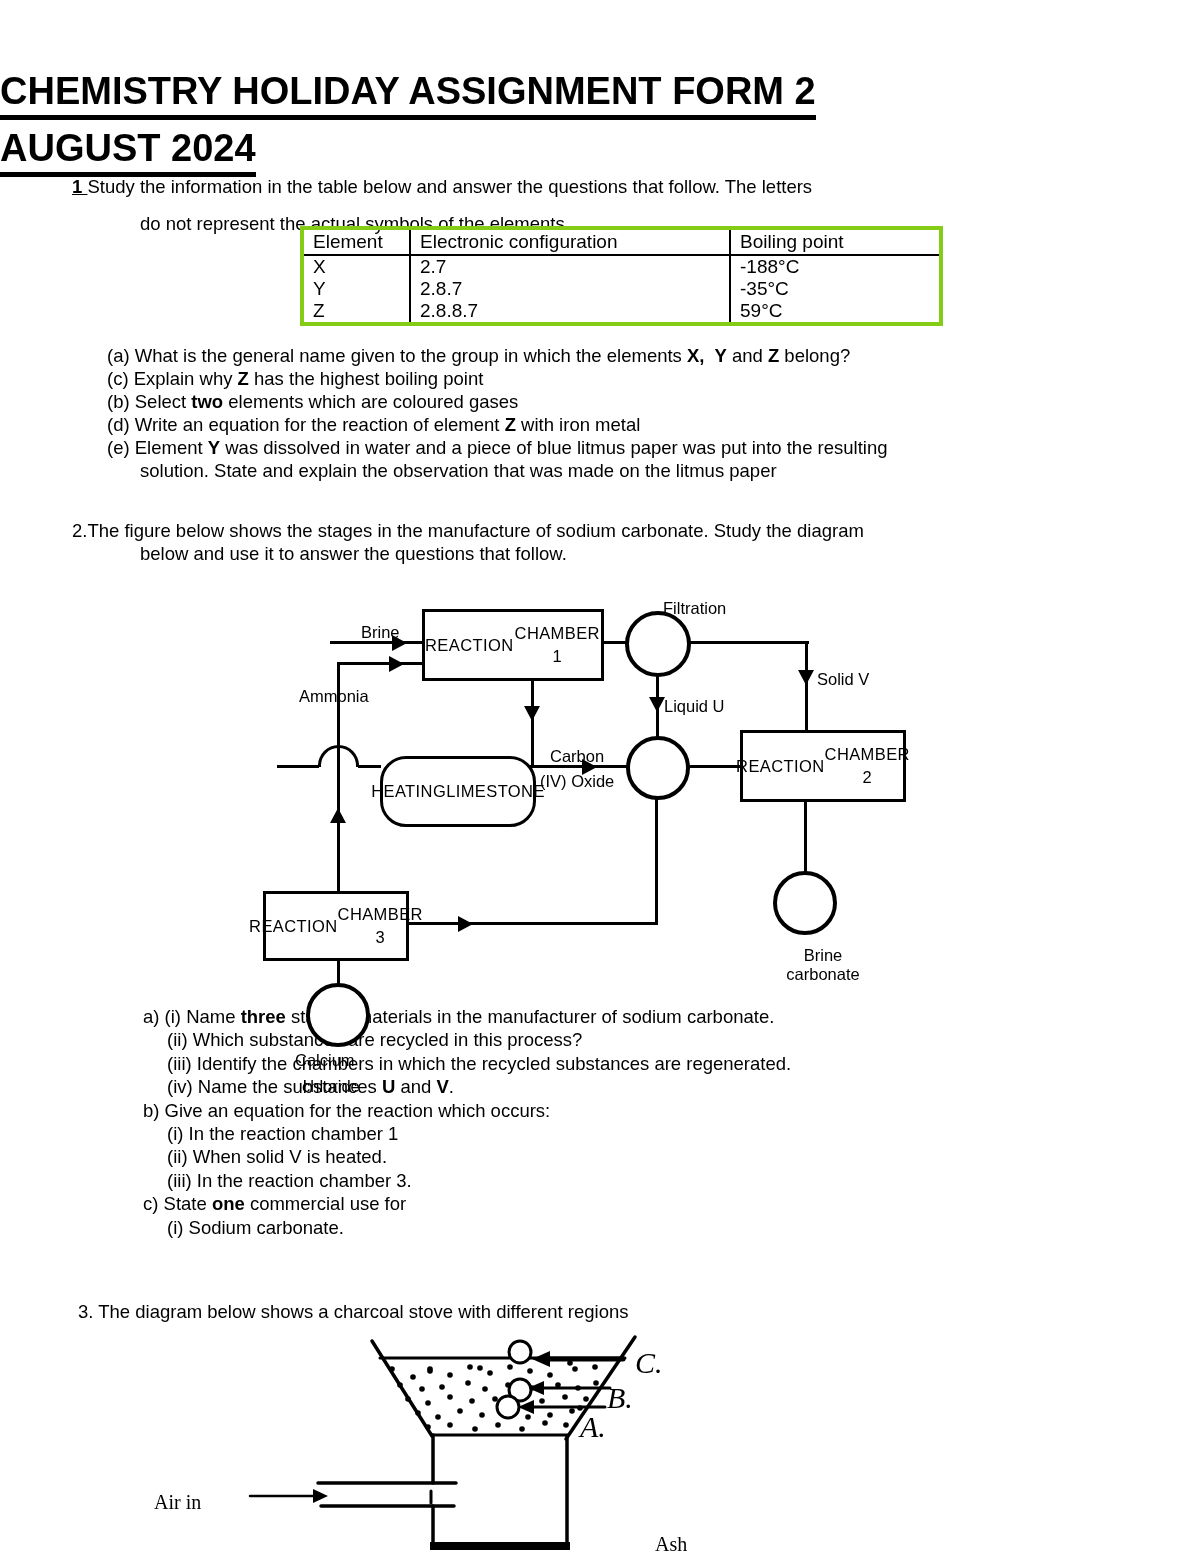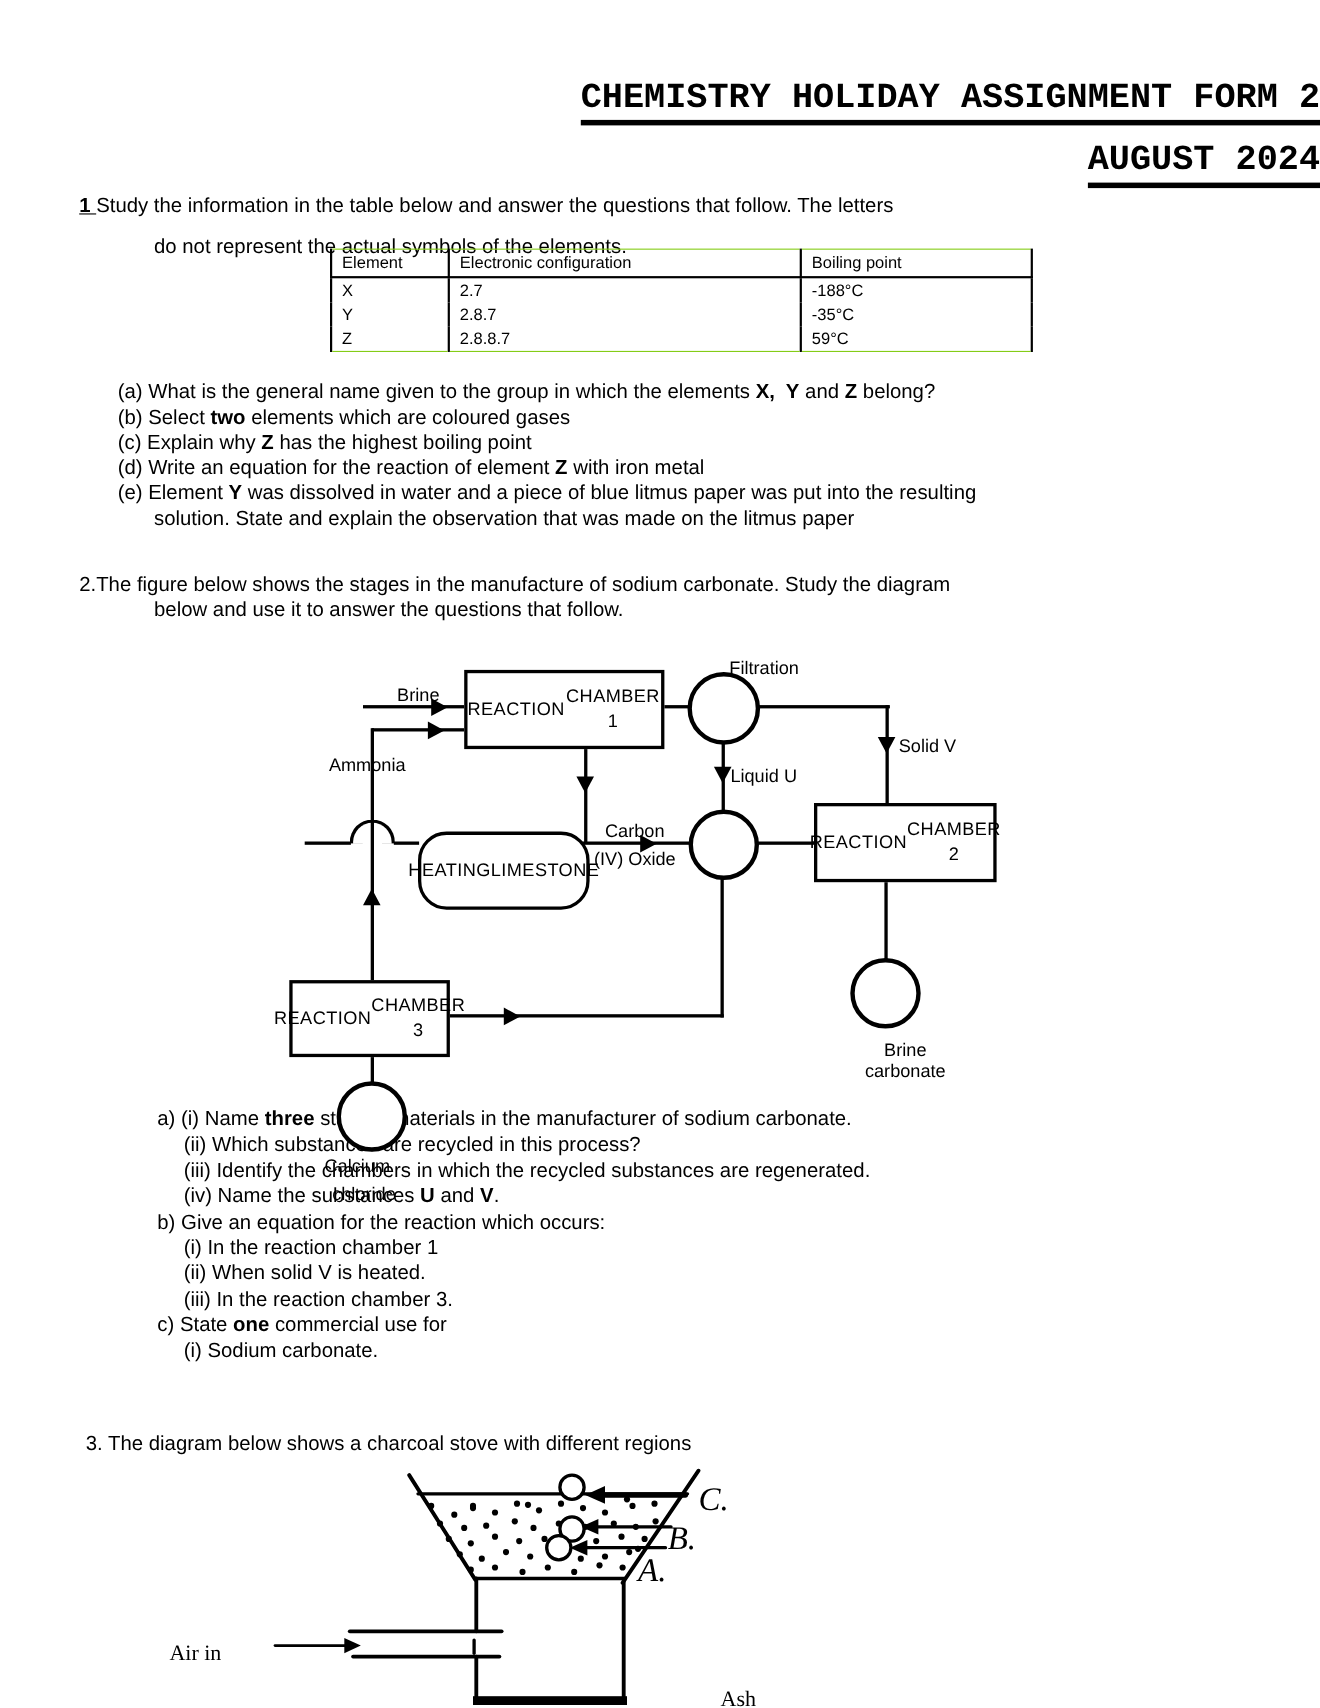--- a/index.html
+++ b/index.html
@@ -1,30 +1,30 @@
 <!DOCTYPE html>
 <html><head>
 <meta charset="utf-8">
 <style>
   html,body{margin:0;padding:0;background:#fff;}
   #page{position:relative;width:1200px;height:1553px;background:#fff;overflow:hidden;
         font-family:"Liberation Sans","DejaVu Sans",sans-serif;color:#000;}
   .abs{position:absolute;}
-  .title{width:100%;text-align:right;font-weight:bold;font-size:32px;letter-spacing:0px;font-family:Liberation Mono, monospace;}
+  .title{width:100%;text-align:left;font-weight:bold;font-size:38px;letter-spacing:0px;}
   .title span{display:inline-block;border-bottom:5px solid #000;padding-bottom:2px;}
   .tline{position:absolute;font-size:18.5px;white-space:nowrap;}
   .bb{font-weight:bold;}
   .uu{text-decoration:underline;}
   .lines{position:absolute;font-size:18.5px;white-space:nowrap;}
   .lines > div{height:23px;line-height:23px;}
   .lines2 > div{height:23.4px;line-height:23.4px;}
   .ind{padding-left:24px;}
   .ind2{padding-left:33px;}
-  table.t1{position:absolute;left:300px;top:226px;border-collapse:collapse;font-size:15px;
-           border:1px solid #84cc16;}
+  table.t1{position:absolute;left:300px;top:226px;border-collapse:collapse;font-size:19px;
+           border:4px solid #84cc16;}
   table.t1 td{border-left:2px solid #000;border-right:2px solid #000;padding:0 0 0 9px;
               height:22px;vertical-align:middle;}
   table.t1 tr.hd td{border-bottom:2px solid #000;height:24px;}
   
   .box{position:absolute;border:3px solid #000;background:#fff;display:flex;flex-direction:row;
        align-items:center;justify-content:center;font-size:16.5px;line-height:23px;text-align:center;
        letter-spacing:.4px;z-index:2;}
   .circ{position:absolute;border:4px solid #000;border-radius:50%;background:#fff;box-sizing:border-box;}
   .ln{position:absolute;background:#000;z-index:1;}
   .lbl{position:absolute;font-size:16.5px;white-space:nowrap;z-index:3;}
@@ -72,22 +72,22 @@
     <tr>
       <td>Z</td>
       <td>2.8.8.7</td>
       <td>59°C</td>
     </tr>
   </tbody>
     </table>
 
   <div class="lines" style="left:107px;top:344px;">
     <div><span>(a) What is the general name given to the group in which the elements </span><span class="bb">X,&nbsp; Y</span><span> and </span><span class="bb">Z</span><span> belong?</span></div>
+    <div><span>(c) Explain why </span><span class="bb">Z</span><span> has the highest boiling point</span></div>
     <div><span>(b) Select </span><span class="bb">two</span><span> elements which are coloured gases</span></div>
-    <div><span>(c) Explain why </span><span class="bb">Z</span><span> has the highest boiling point</span></div>
     <div><span>(d) Write an equation for the reaction of element </span><span class="bb">Z</span><span> with iron metal</span></div>
     <div><span>(e) Element </span><span class="bb">Y</span><span> was dissolved in water and a piece of blue litmus paper was put into the resulting</span></div>
     <div class="ind2"><span>solution. State and explain the observation that was made on the litmus paper</span></div>
   </div>
 
   <div class="tline" style="left:72px;top:520px;">2.The figure below shows the stages in the manufacture of sodium carbonate. Study the diagram</div>
   <div class="tline" style="left:140px;top:543px;">below and use it to answer the questions that follow.</div>
 
   <div class="box" style="left:422px;top:609px;width:176px;height:66px;">
     <div>REACTION</div>

